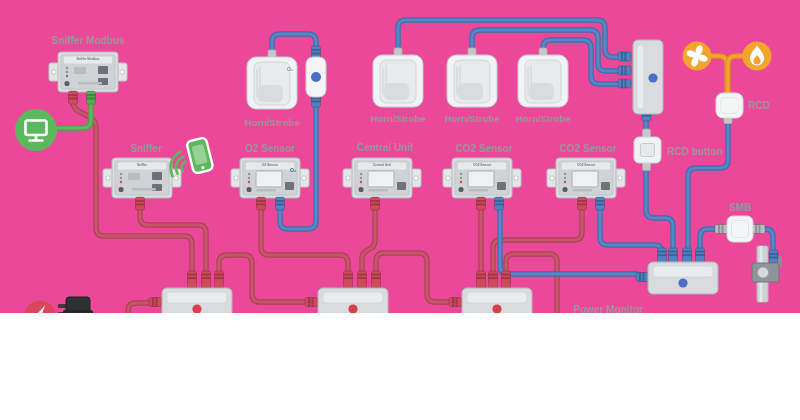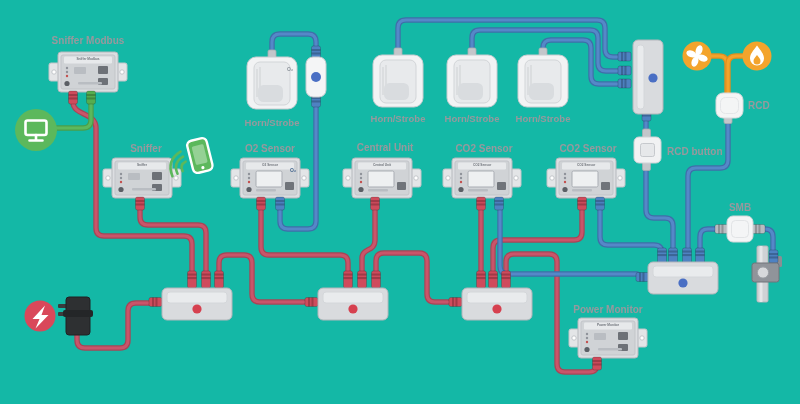--- a/index.html
+++ b/index.html
@@ -1,16 +1,16 @@
 <!DOCTYPE html>
 <html style="--wire_red: #c9556a; --wire_red_dark: #a84456; --wire_blue: #5588c8; --wire_blue_dark: #3f6ea9; --wire_green: #5cb85c; --wire_green_dark: #4a9f49; --wire_orange: #f3a42c; --wire_orange_dark: #e08f1f; --hub_dot_red: #d6404f; --hub_dot_blue: #4a6fc4; --icon_green: #5cb85c; --icon_red: #d9485a; --icon_orange: #f3a42c; --label_text: #97999d;"><head>
 <meta charset="utf-8">
 <style>
   html,body{margin:0;padding:0;background:#fff;}
-  .stage{position:relative;width:800px;height:404px;background:#14b8a6;overflow:hidden;
+  .stage{position:relative;width:800px;height:313px;background:#ec4899;overflow:hidden;
          font-family:"Liberation Sans",sans-serif;}
   svg{display:block}
   .wo{stroke-width:5.4;stroke-linecap:round;stroke-linejoin:round;fill:none}
   .wc{stroke-width:3.1;stroke-linecap:round;stroke-linejoin:round;fill:none}
   .red  .wo{stroke:var(--wire_red_dark)}  .red  .wc{stroke:var(--wire_red)}
   .blue .wo{stroke:var(--wire_blue_dark)} .blue .wc{stroke:var(--wire_blue)}
   .green .wo{stroke:var(--wire_green_dark)} .green .wc{stroke:var(--wire_green)}
   .orange .wo{stroke:var(--wire_orange_dark)} .orange .wc{stroke:var(--wire_orange)}
   .lbl{font:700 10px "Liberation Sans",sans-serif;fill:var(--label_text)}
   .lbl.small{font-size:9.5px}

